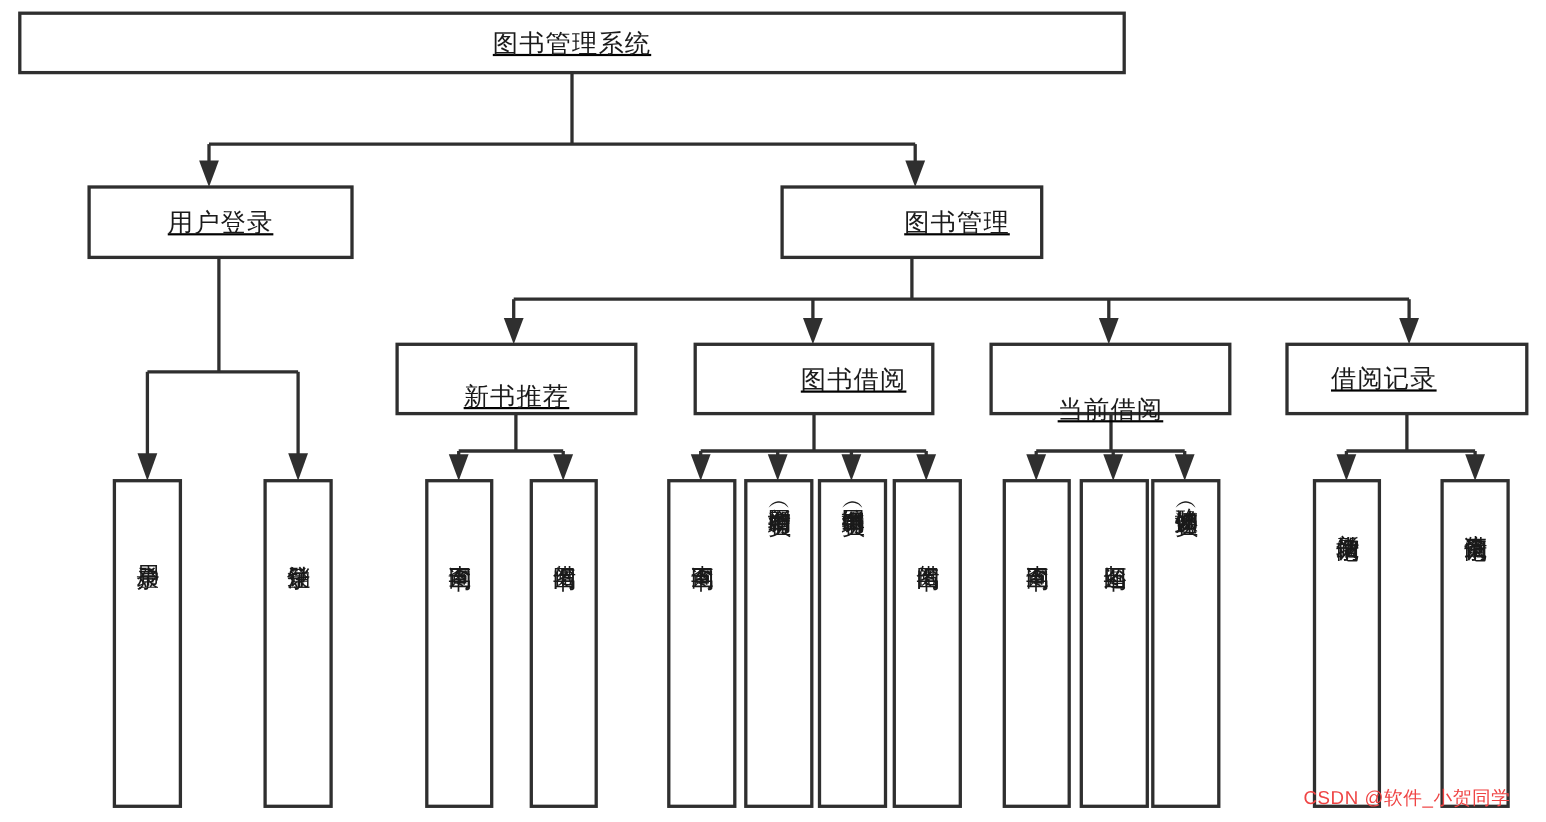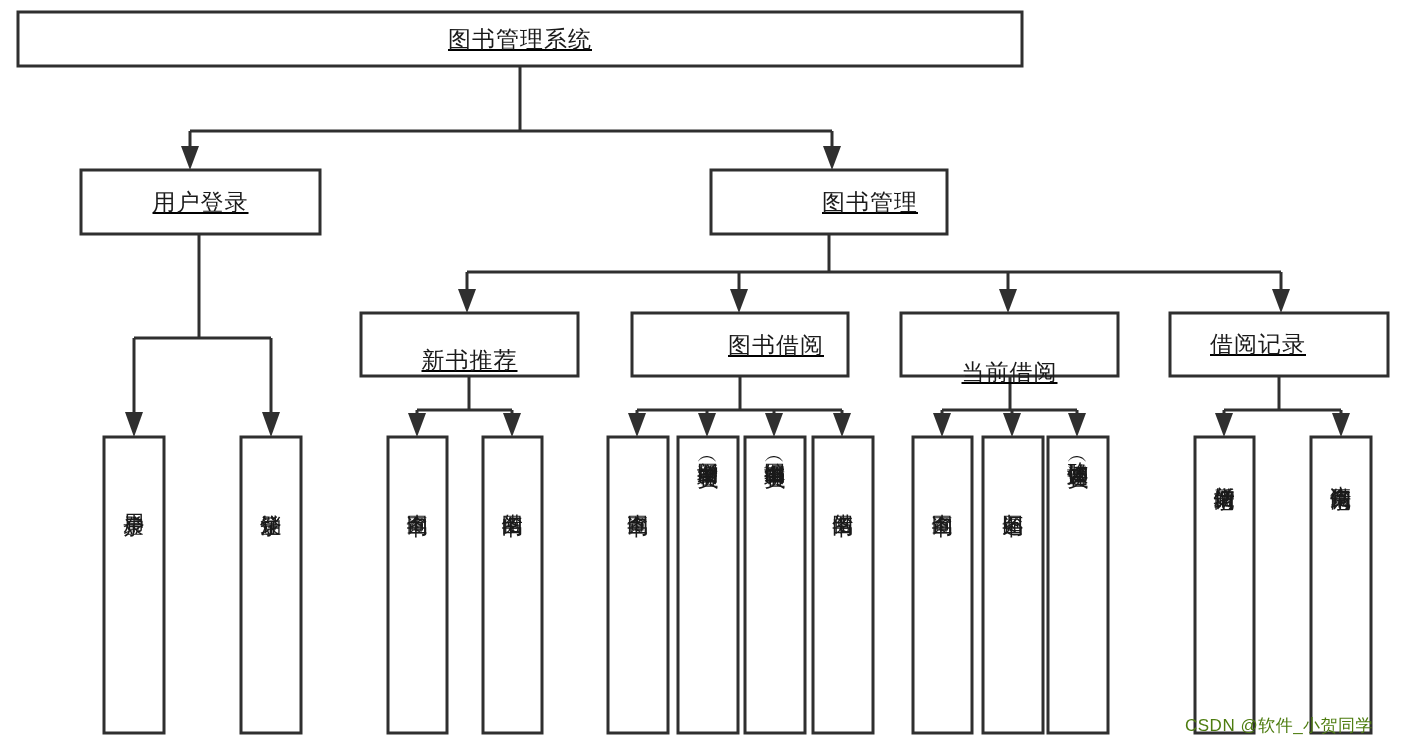--- a/index.html
+++ b/index.html
@@ -70,21 +70,21 @@
     color: #1a1a1a;
     letter-spacing: 1px;
     white-space: nowrap;
     font-family: "Liberation Sans", "DejaVu Sans", sans-serif;
   }
   #watermark {
     position: absolute;
     left: 1185px;
     top: 714px;
     font-size: 17px;
-    color: #4d7c0f;
+    color: #ef4444;
     letter-spacing: 0.5px;
     white-space: nowrap;
     font-family: "Liberation Sans", "DejaVu Sans", sans-serif;
   }
 </style>
 </head>
 <body>
 
 <div id="diagram-root">
 

